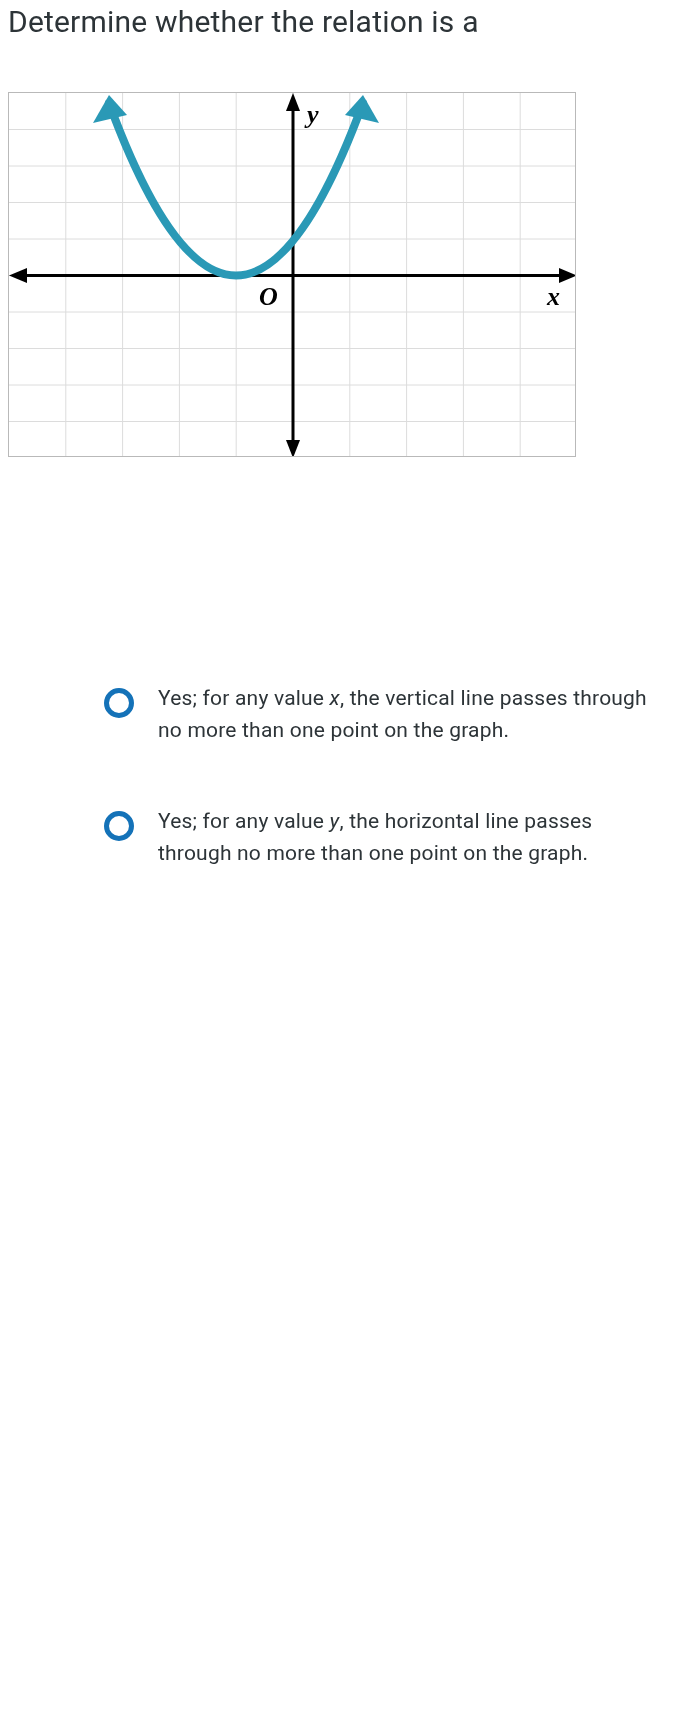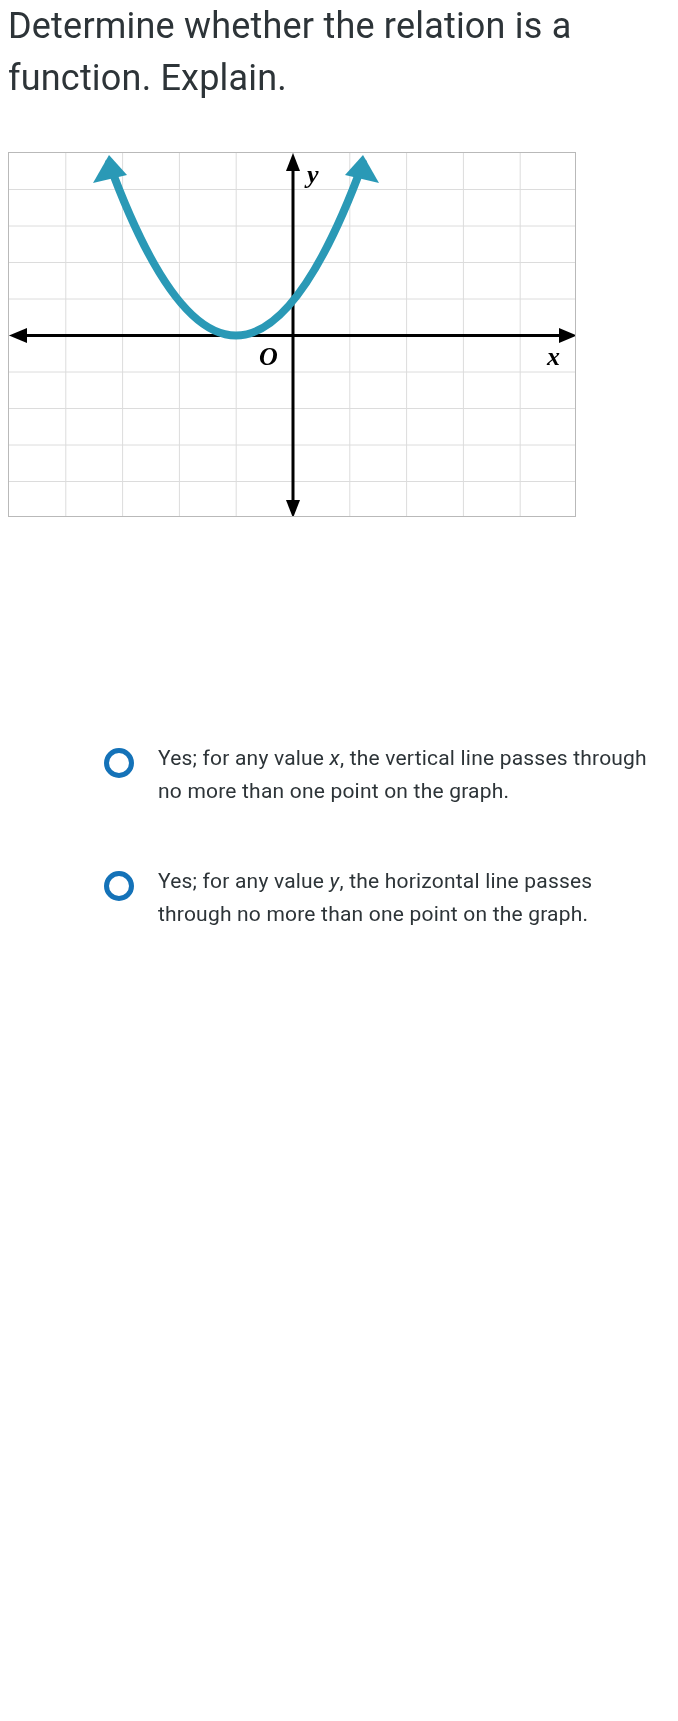--- a/index.html
+++ b/index.html
@@ -4,21 +4,21 @@
 <style>
   * { box-sizing: border-box; margin: 0; padding: 0; }
   body {
     font-family: -apple-system, BlinkMacSystemFont, "Segoe UI", Roboto, Helvetica, Arial, sans-serif;
     width: 678px;
     background: #fff;
     color: #333a40;
     padding: 0 8px;
   }
   .question {
-    font-size: 36px;
+    font-size: 30px;
     line-height: 1.45;
     font-weight: 400;
     letter-spacing: 0.2px;
     margin-bottom: 48px;
     color: #2d3438;
   }
   .graph-box {
     width: 568px;
     height: 365px;
     border: 1px solid #b9b9b9;
@@ -64,21 +64,20 @@
   }
   .option-text .var {
     font-style: italic;
   }
 </style>
 </head>
 <body>
 
 <div class="question">
   <span>Determine whether the relation is a</span><br>
-  <span>function. Explain.</span>
 </div>
 
 <div class="graph-box">
   <svg viewBox="0 0 568 365" width="568" height="365">
 
     <g stroke="#dcdcdc" stroke-width="1">
 
       <line x1="56.8" y1="0" x2="56.8" y2="365"></line>
       <line x1="113.6" y1="0" x2="113.6" y2="365"></line>
       <line x1="170.4" y1="0" x2="170.4" y2="365"></line>

